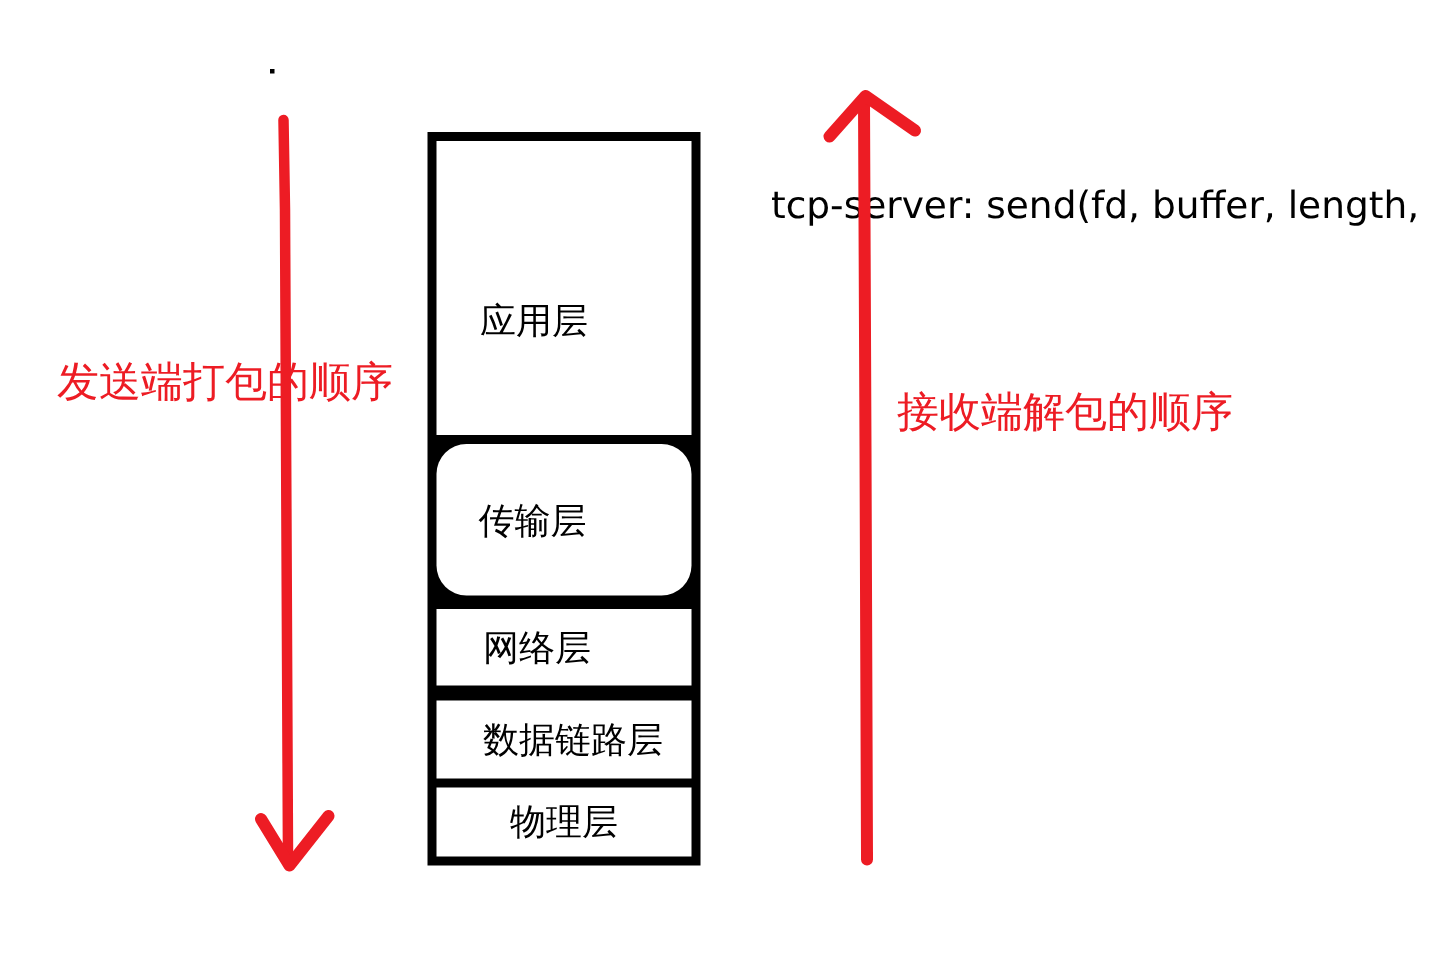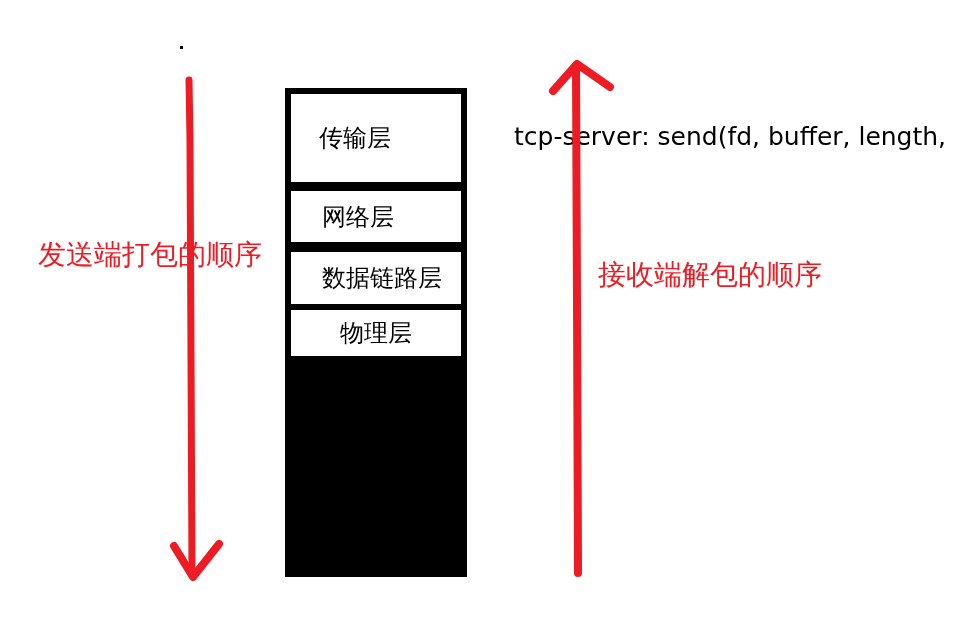--- a/index.html
+++ b/index.html
@@ -31,21 +31,21 @@
     background: #ffffff;
     box-sizing: border-box;
     display: flex;
     align-items: center;
     justify-content: center;
     font-size: 24px;
     color: #000000;
     white-space: nowrap;
   }
   .layer-app       { height: 196px; margin-bottom: 6px;  padding: 44px 40px 0 0; }
-  .layer-transport { height: 88px;  margin-bottom: 9px;  padding-right: 42px; }
+  .layer-transport { height: 101px;  margin-bottom: 9px;  padding-right: 42px; border-radius: 20px; }
   .layer-network   { height: 51px;  margin-bottom: 10px; padding-right: 36px; }
   .layer-datalink  { height: 52px;  margin-bottom: 6px;  padding-left: 12px; }
   .layer-physical  { height: 46px; }
   
   .tcp-text {
     position: absolute;
     left: 514px;
     top: 122px;
     font-size: 25px;
     color: #000000;
@@ -81,20 +81,21 @@
 
   <div class="stray-dot"></div>
 
   <div class="tcp-text">tcp-server: send(fd, buffer, length, 0)</div>
 
   <div class="red-label send-label">发送端打包的顺序</div>
 
   <div class="red-label recv-label">接收端解包的顺序</div>
 
   <div class="stack">
+    <div class="layer layer-app">应用层</div>
     <div class="layer layer-transport">传输层</div>
     <div class="layer layer-network">网络层</div>
     <div class="layer layer-datalink">数据链路层</div>
     <div class="layer layer-physical">物理层</div>
   </div>
 
   <svg class="arrows" width="954" height="635" viewBox="0 0 954 635">
     <g stroke="#ed1c24" fill="none" stroke-linecap="round" stroke-linejoin="round">
       <polyline points="189,80 190,140 192,572" stroke-width="7"></polyline>
       <polyline points="174,546 193,577 219,544" stroke-width="8"></polyline>

